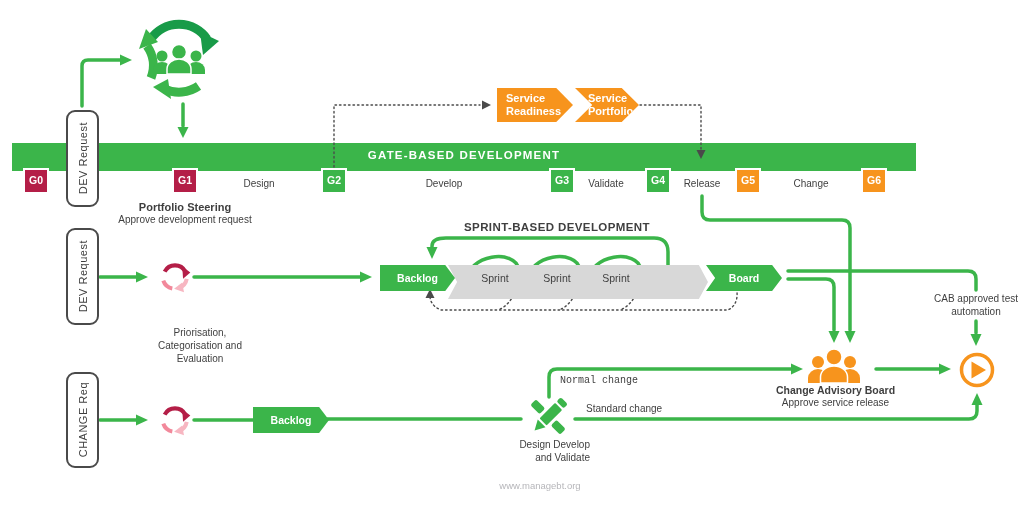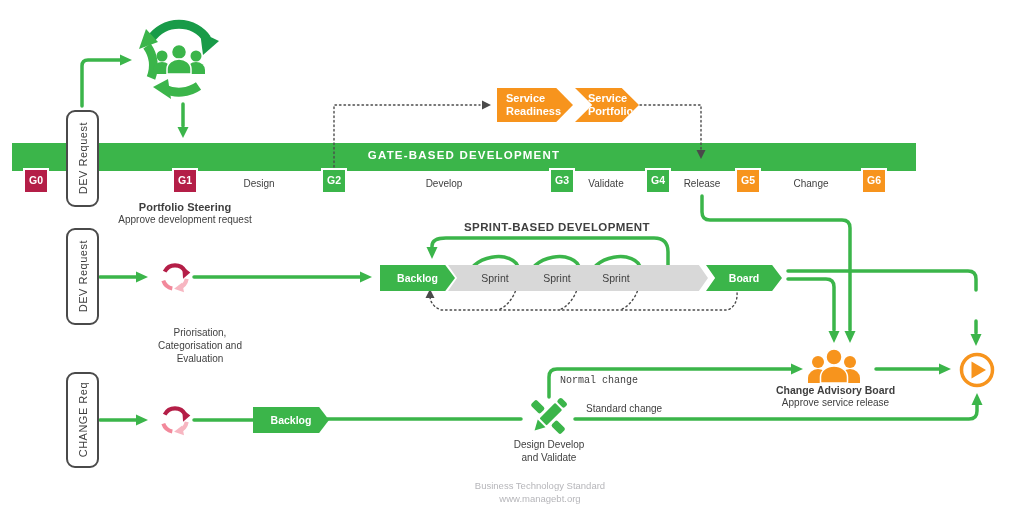--- a/index.html
+++ b/index.html
@@ -23,21 +23,21 @@
         z-index:5;display:flex;align-items:center;justify-content:center;}
   .vbox span{writing-mode:vertical-rl;transform:rotate(180deg);font-size:11px;letter-spacing:.5px;white-space:nowrap;}
   
   .chev{display:flex;align-items:center;justify-content:center;color:#fff;font-weight:bold;z-index:3;box-sizing:border-box;}
   .chev.orange{background:var(--orange);font-size:11px;line-height:1.18;justify-content:flex-end;}
   .chev.green{background:var(--green);font-size:10.5px;}
   .clip-pt{clip-path:polygon(0 0,87% 0,100% 50%,87% 100%,0 100%);}
   .clip-npt{clip-path:polygon(0 0,87% 0,100% 50%,87% 100%,0 100%,12% 50%);}
   .clip-c1{clip-path:polygon(0 0,78% 0,100% 50%,78% 100%,0 100%);}
   .clip-c2{clip-path:polygon(0 0,73% 0,100% 50%,73% 100%,0 100%,27% 50%);}
-  #sprint-band{left:448px;top:265px;width:260px;height:26px;background:var(--gray-band);z-index:2;
+  #sprint-band{left:448px;top:265px;width:260px;height:34px;background:var(--gray-band);z-index:2;
                clip-path:polygon(0 0,96.5% 0,100% 50%,96.5% 100%,0 100%,3.5% 50%);}
   .sprint-lbl{top:0;width:60px;text-align:center;font-size:10.5px;line-height:26px;color:var(--text);}
   
   .tblock{z-index:3;}
   .tb-title{font-weight:bold;font-size:11px;}
   .small{font-size:10px;line-height:1.3;}
   .center{text-align:center;}
   #sprint-title{left:455px;top:221px;width:190px;font-weight:bold;font-size:11.5px;letter-spacing:.4px;text-align:left;z-index:3;margin-left:9px;}
   #watermark{left:420px;top:479px;width:240px;text-align:center;color:var(--watermark);font-size:9.5px;line-height:1.4;z-index:3;}
   svg{display:block;}
@@ -208,42 +208,42 @@
         <rect x="5" y="22" width="13" height="8" rx="2"></rect>
         <rect x="34" y="22" width="13" height="8" rx="2"></rect>
       </g>
       <g transform="rotate(-45 26 26)">
         <polygon points="7,26 17,20.5 17,31.5"></polygon>
         <rect x="19" y="21" width="22" height="10" rx="1"></rect>
         <rect x="43" y="21" width="6" height="10" rx="2"></rect>
       </g>
     </g>
   </svg>
-  <div class="abs tblock center small" style="left:508px;top:438px;width:82px;">Design Develop and Validate</div>
+  <div class="abs tblock center small" style="left:508px;top:438px;width:82px;text-align:right;">Design Develop and Validate</div>
   <div class="abs tblock small" style="left:560px;top:374px;font-family:Liberation Mono, monospace;">Normal change</div>
   <div class="abs tblock small" style="left:586px;top:402px;">Standard change</div>
 
   <svg class="abs icon" style="left:808px;top:345px" width="52" height="40" viewBox="0 0 52 40">
     <g fill="var(--orange)">
       <circle cx="10" cy="17" r="6"></circle>
       <path d="M 0 38 v-5 a10 9 0 0 1 20 0 v5 z"></path>
       <circle cx="42" cy="17" r="6"></circle>
       <path d="M 32 38 v-5 a10 9 0 0 1 20 0 v5 z"></path>
       <circle cx="26" cy="12" r="8" stroke="#fff" stroke-width="1.5"></circle>
       <path d="M 12.5 38 v-6 a13.5 11 0 0 1 27 0 v6 z" stroke="#fff" stroke-width="1.5"></path>
     </g>
   </svg>
   <div class="abs tblock center" style="left:763px;top:384px;width:145px;">
     <div style="font-weight:bold;font-size:10.5px;">Change Advisory Board</div>
     <div class="small">Approve service release</div>
   </div>
+  <div class="abs tblock center small" style="left:933px;top:292px;width:86px;">CAB approved test automation</div>
 
   <svg class="abs icon" style="left:957px;top:350px" width="40" height="40" viewBox="0 0 40 40">
     <circle cx="20" cy="20" r="15.5" fill="#fff" stroke="var(--orange)" stroke-width="3.5"></circle>
     <polygon points="14.5,11.5 29,20 14.5,28.5" fill="var(--orange)"></polygon>
   </svg>
 
   <div id="watermark" class="abs">
-    <div>Business Technology Standard</div>
     <div>www.managebt.org</div>
   </div>
 
 </div>
 
 </body></html>

